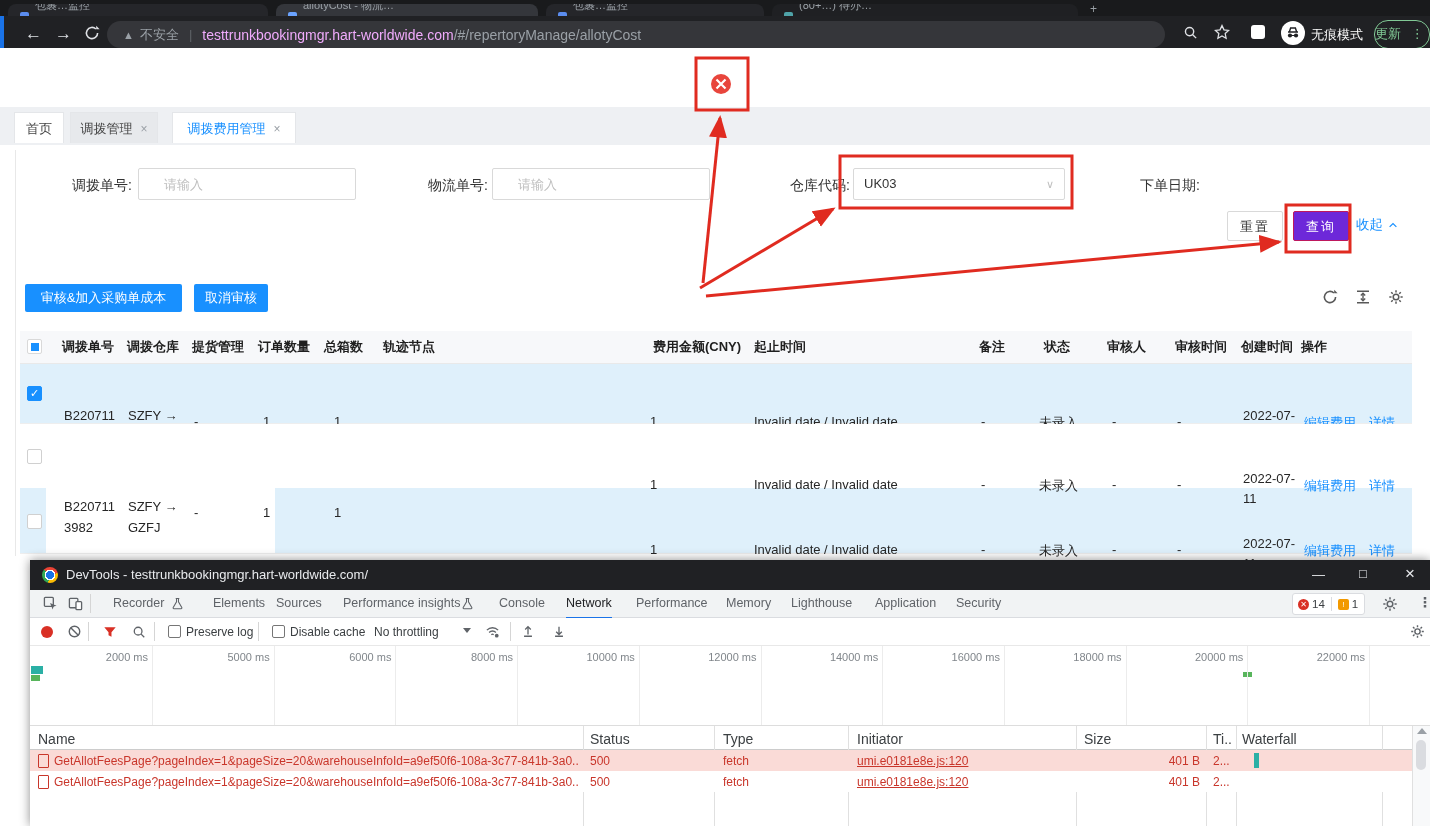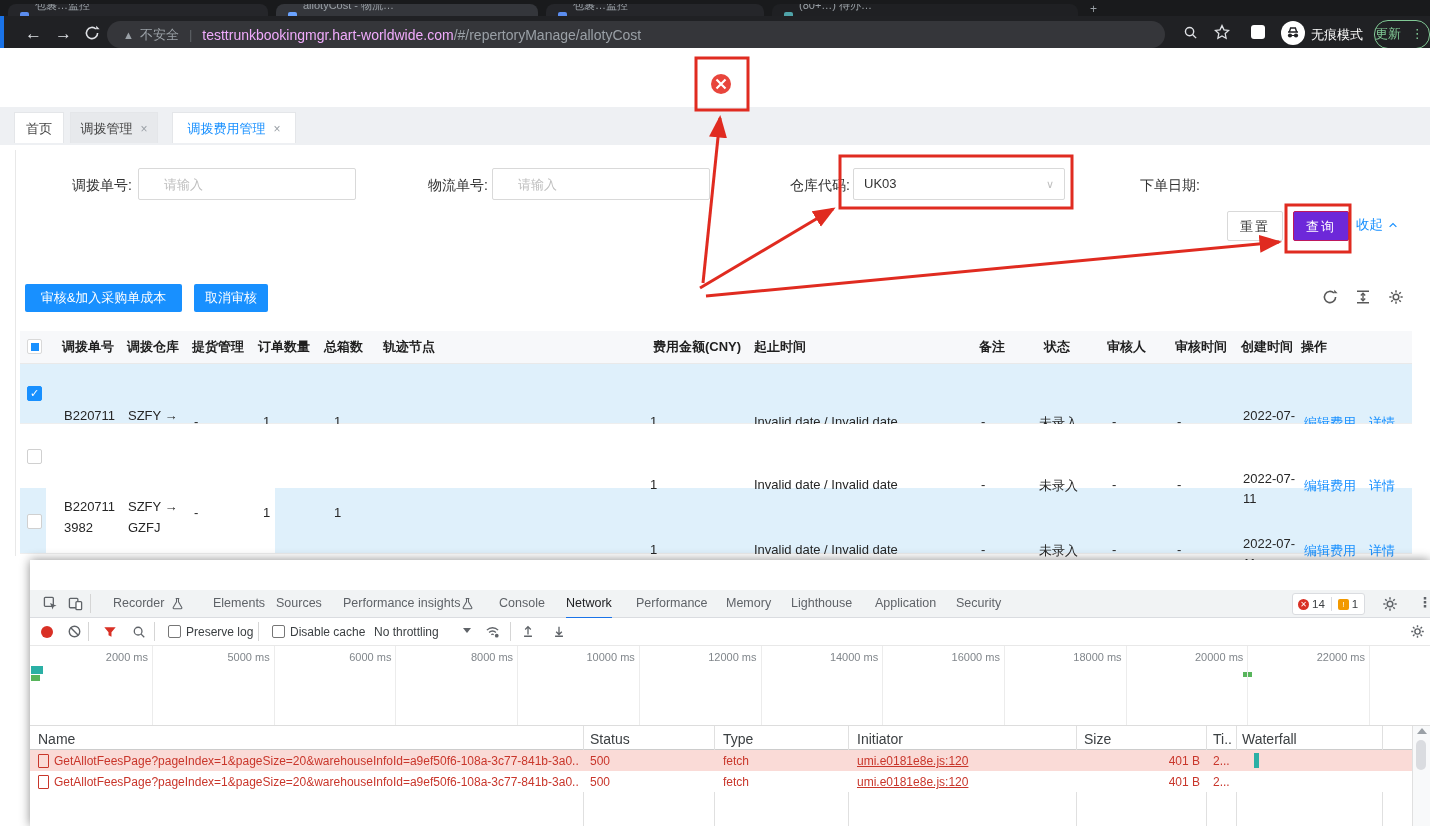--- a/index.html
+++ b/index.html
@@ -388,20 +388,27 @@
     <circle cx="721" cy="84" r="10" fill="#e8453c"></circle>
     <path d="M716.5 79.5l9 9M725.5 79.5l-9 9" stroke="#fff" stroke-width="2.2"></path>
     <rect x="840" y="156" width="232" height="52" fill="none" stroke="#e02b20" stroke-width="3"></rect>
     <rect x="1286" y="205" width="64" height="47" fill="none" stroke="#e02b20" stroke-width="3"></rect>
     <line x1="703" y1="283" x2="720" y2="118" stroke="#e02b20" stroke-width="3" marker-end="url(#ah)"></line>
     <line x1="700" y1="288" x2="833" y2="209" stroke="#e02b20" stroke-width="3" marker-end="url(#ah)"></line>
     <line x1="706" y1="296" x2="1279" y2="242" stroke="#e02b20" stroke-width="3" marker-end="url(#ah)"></line>
   </svg>
 
   <div class="devtools">
+    <div class="dt-title">
+      <div class="chromelogo"></div>
+      <span class="abs" style="left:36px;top:7px;">DevTools - testtrunkbookingmgr.hart-worldwide.com/</span>
+      <span class="abs" style="left:1282px;top:7px;font-size:13px;">—</span>
+      <span class="abs" style="left:1329px;top:6px;font-size:13px;">□</span>
+      <span class="abs" style="left:1375px;top:4px;font-size:17px;">×</span>
+    </div>
 
     <div class="dt-tabs">
       <svg class="i abs" style="left:13px;top:6px;color:#5f6368;" width="15" height="15">
           <use href="#s-inspect"></use>
         </svg>
       <svg class="i abs" style="left:38px;top:6px;color:#5f6368;" width="15" height="15">
           <use href="#s-device"></use>
         </svg>
       <div class="dt-sep" style="left:60px;"></div>
       <span class="dt-tab" style="left:83px;">Recorder</span>

